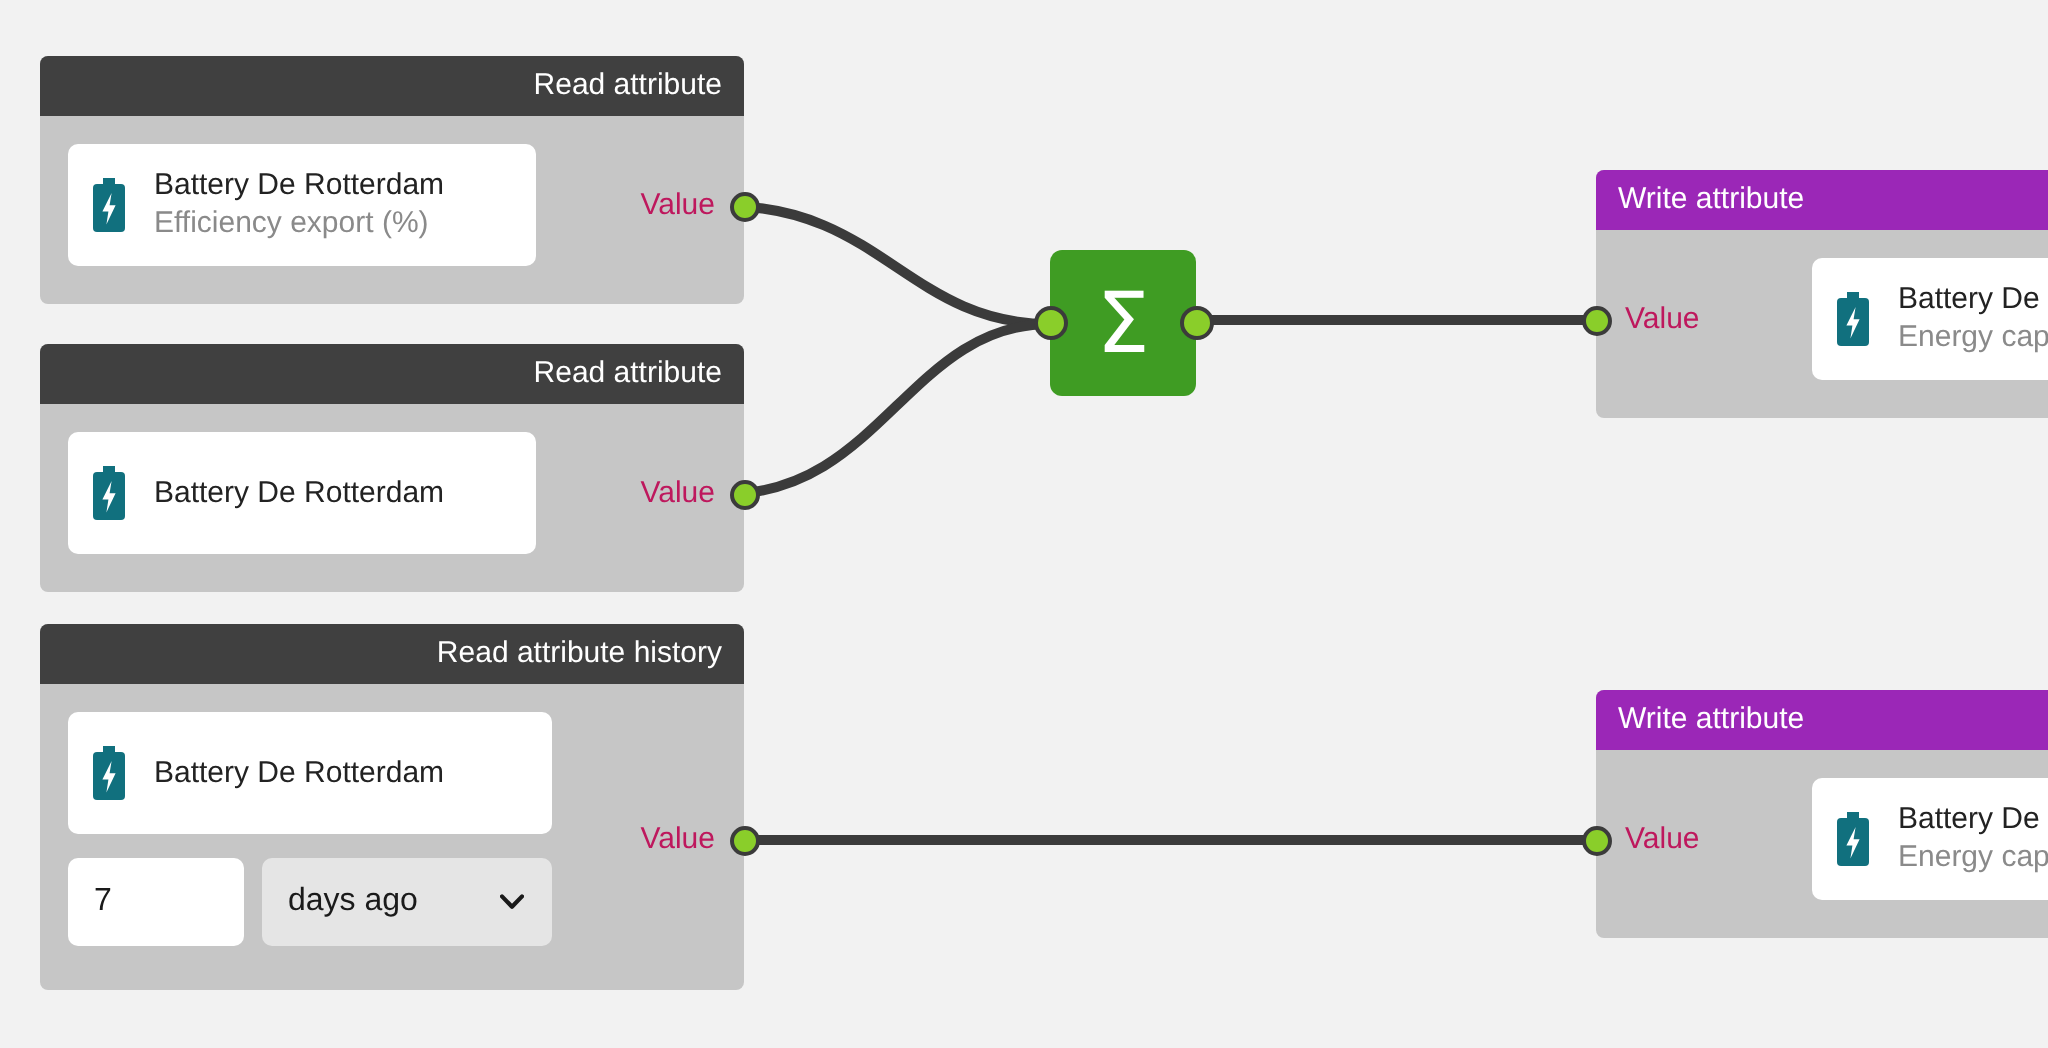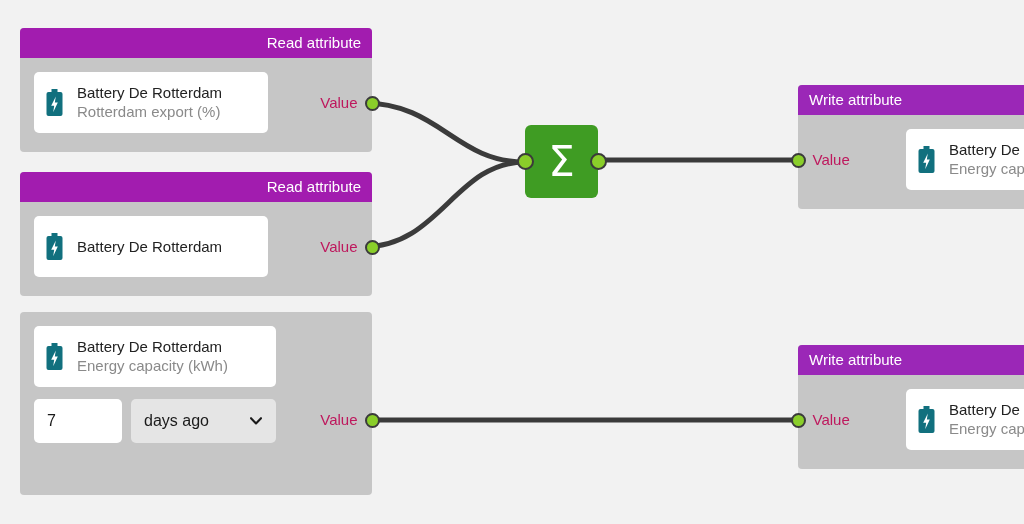--- a/index.html
+++ b/index.html
@@ -47,21 +47,21 @@
     line-height: 30px;
     border-radius: 4px 4px 0 0;
     color: #ffffff;
     font-size: 15px;
     text-align: right;
     padding: 0 11px;
     box-sizing: border-box;
     white-space: nowrap;
     overflow: hidden;
   }
-  .header-blue   { background: #a21caf; }
+  .header-blue   { background: #404040; }
   .header-purple { background: #9b27b7; }
 
   .node-body {
     position: relative;
     padding: 14px;
     box-sizing: border-box;
   }
 
   
   .attr-card {
@@ -212,21 +212,21 @@
     <div class="node-header header-blue">Read attribute</div>
     <div class="node-body">
       <div class="attr-card" style="width:234px; height:61px;">
         <svg class="attr-icon" viewBox="0 0 17 28" xmlns="http://www.w3.org/2000/svg">
           <rect x="5.5" y="0" width="6" height="3" fill="#11707e"></rect>
           <rect x="0.5" y="3" width="16" height="24" rx="2" fill="#11707e"></rect>
           <polygon points="9.8,7.5 5.2,16.8 8.2,16.8 7.2,23.2 11.8,13.6 8.8,13.6" fill="#ffffff"></polygon>
         </svg>
         <div class="attr-texts">
           <div class="attr-title">Battery De Rotterdam</div>
-          <div class="attr-sub">Rotterdam export (%)</div>
+          <div class="attr-sub">Efficiency export (%)</div>
         </div>
       </div>
     </div>
     <div class="port-group port-out" style="right:-7.5px; top:67px;">
       <span class="port-label">Value</span>
       <span class="port-dot"></span>
     </div>
   </div>
 
   <div class="node" style="left:20px; top:172px; width:352px; height:124px;">
@@ -243,30 +243,30 @@
         </div>
       </div>
     </div>
     <div class="port-group port-out" style="right:-7.5px; top:67px;">
       <span class="port-label">Value</span>
       <span class="port-dot"></span>
     </div>
   </div>
 
   <div class="node" style="left:20px; top:312px; width:352px; height:183px;">
+    <div class="node-header header-blue">Read attribute history</div>
     <div class="node-body">
       <div class="attr-card" style="width:242px; height:61px;">
         <svg class="attr-icon" viewBox="0 0 17 28" xmlns="http://www.w3.org/2000/svg">
           <rect x="5.5" y="0" width="6" height="3" fill="#11707e"></rect>
           <rect x="0.5" y="3" width="16" height="24" rx="2" fill="#11707e"></rect>
           <polygon points="9.8,7.5 5.2,16.8 8.2,16.8 7.2,23.2 11.8,13.6 8.8,13.6" fill="#ffffff"></polygon>
         </svg>
         <div class="attr-texts">
           <div class="attr-title">Battery De Rotterdam</div>
-          <div class="attr-sub">Energy capacity (kWh)</div>
         </div>
       </div>
       <div class="history-row">
         <input class="num-input" type="text" value="7" style="">
         <div class="sel-wrap">
           <span class="sel-value">days ago</span>
           <svg class="chev" viewBox="0 0 12 8" xmlns="http://www.w3.org/2000/svg">
             <path d="M1 1.2 L6 6.4 L11 1.2" fill="none" stroke="#1a1a1a" stroke-width="2.1" stroke-linecap="round" stroke-linejoin="round"></path>
           </svg>
         </div>

